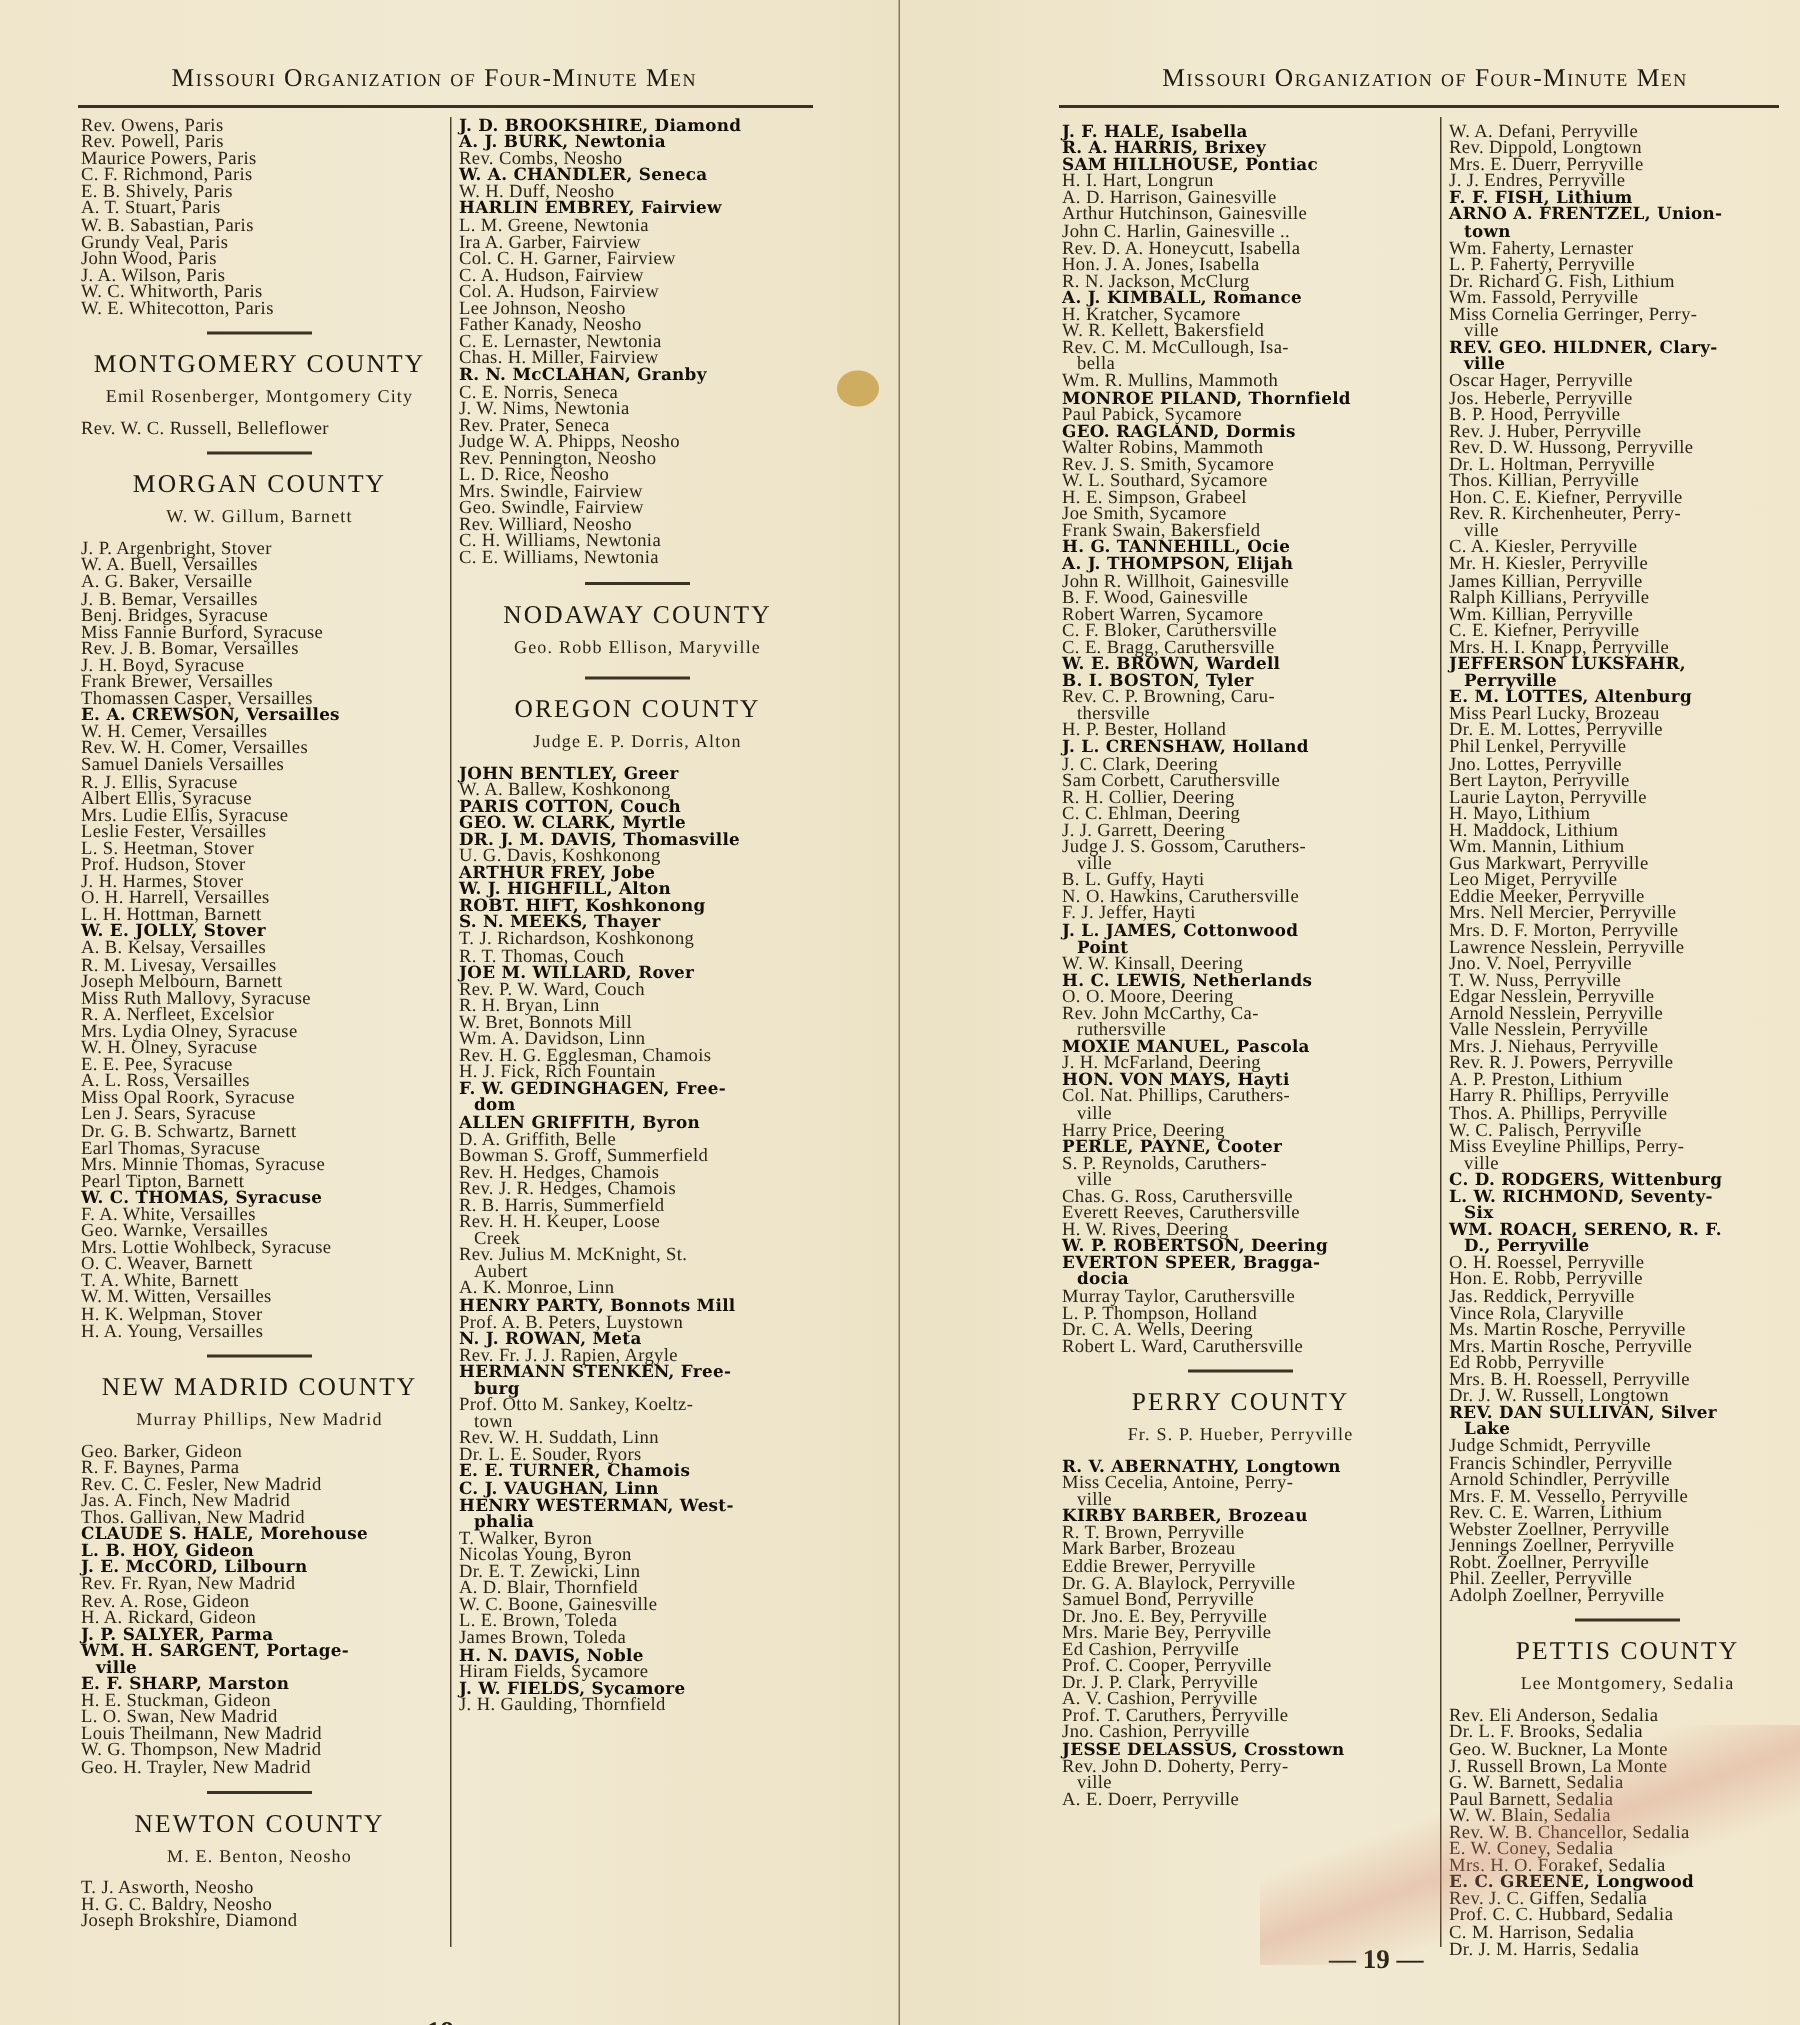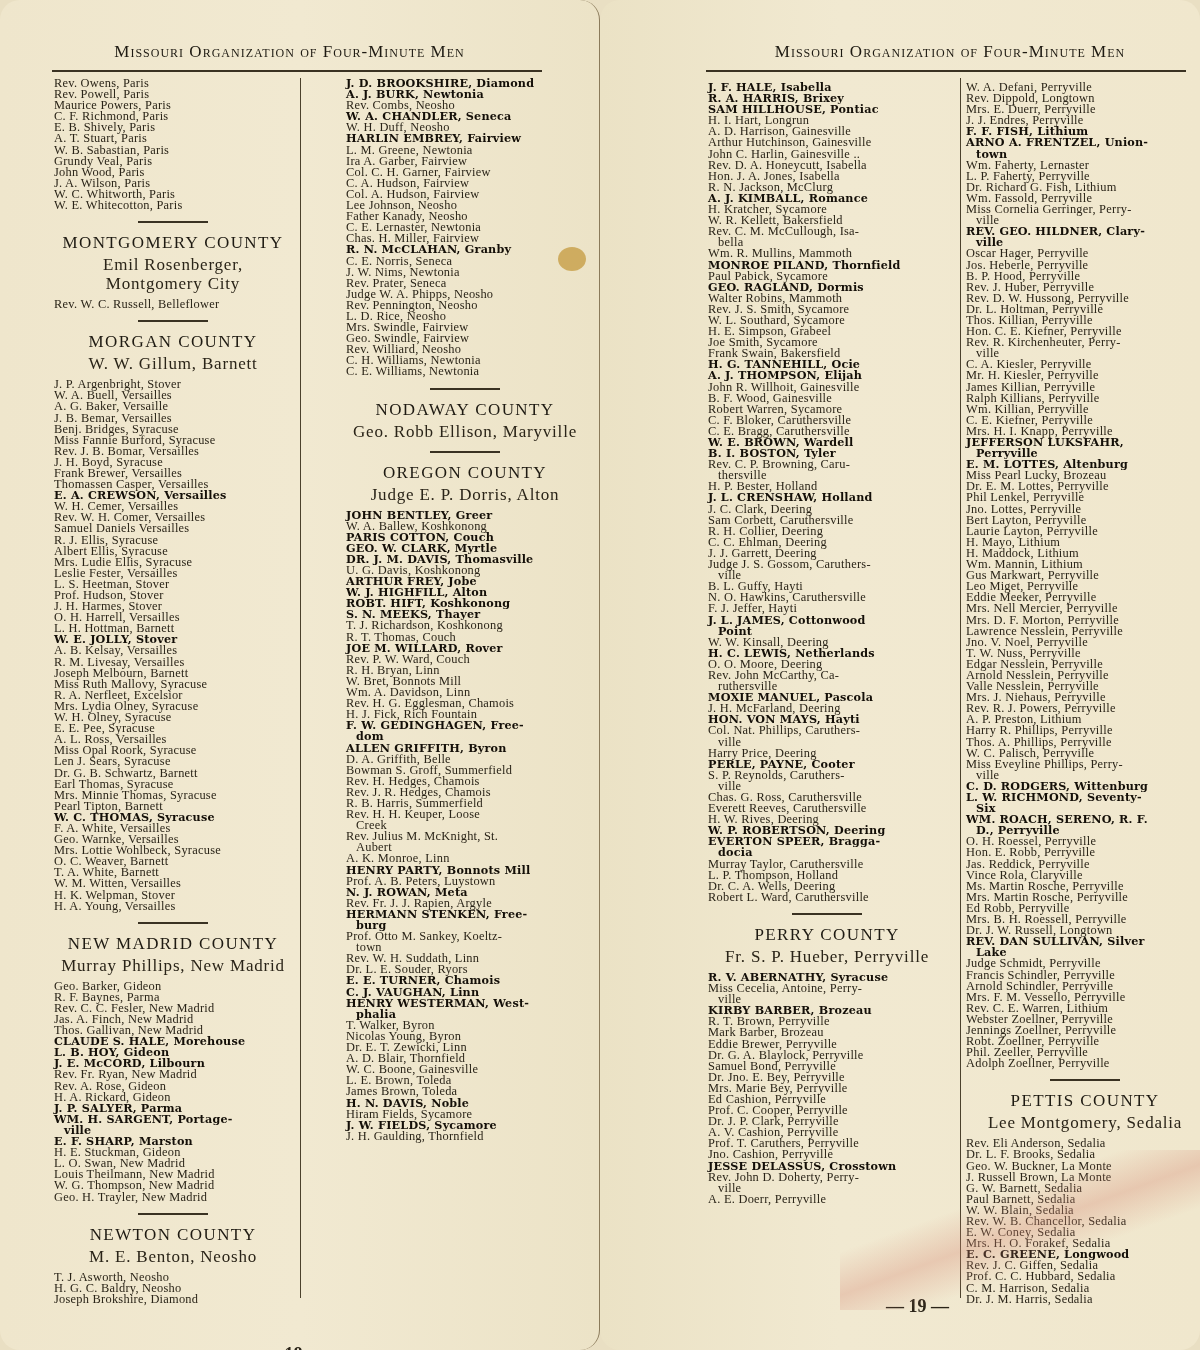--- a/index.html
+++ b/index.html
@@ -9,21 +9,20 @@
     font-family:"DejaVu Serif", serif;
     color:#2a2418;
     position:relative;
   }
   .spread { position:absolute; inset:0; display:flex; }
   .page {
     position:relative;
     width:670px; height:1350px;
     background:linear-gradient(90deg,#efe6cc 0%,#f1e9d1 50%,#ece3c7 100%);
     box-sizing:border-box;
-    border-radius:20px;
   }
   .page.left { border-right:1px solid #8a7a5a; }
   .page.right { background:linear-gradient(90deg,#ebe2c5 0%,#f1e9d1 40%,#f0e7cd 100%); }
   .running-head {
     position:absolute; top:42px; left:0; right:0;
     text-align:center;
     font-family:"Liberation Serif", serif;
     font-size:17px; letter-spacing:1px;
     font-variant:small-caps;
     color:#1e1a12;
@@ -36,41 +35,41 @@
   .page.left .head-rule { left:52px; width:490px; }
   .page.right .head-rule { left:106px; width:480px; }
   .col {
     position:absolute; top:78px;
     width:238px;
     font-family:"Liberation Serif", serif;
     font-size:12.4px; line-height:11.1px;
     letter-spacing:0.25px;
   }
   .page.left .col.c1 { left:54px; }
-  .page.left .col.c2 { left:306px;margin-left:40px; }
+  .page.left .col.c2 { left:306px; }
   .page.right .col.c1 { left:108px; top:82px; }
   .page.right .col.c2 { left:366px; top:82px; }
   .divider-v {
     position:absolute; top:78px; width:1px; background:#4b412c;
   }
   .page.left .divider-v { left:300px; height:1220px; }
   .page.right .divider-v { left:360px; height:1220px; }
   .entry { white-space:nowrap; }
   .entry.b { font-weight:bold; font-family:"DejaVu Serif", serif; font-size:11.2px; letter-spacing:0.2px; color:#140f08; }
   .entry .cont { display:block; padding-left:10px; }
   .county { margin:10px 0 0 0; text-align:center; }
   .county .sep { width:70px; height:2px; background:#3a3222; margin:0 auto 10px; }
   .county-name {
     font-family:"Liberation Serif", serif;
     font-size:17px; letter-spacing:1.4px; line-height:20px;
     color:#1e1a12;
   }
   .chairman {
     font-family:"Liberation Serif", serif;
-    font-size:17px; letter-spacing:0.8px; line-height:19px;
+    font-size:12px; letter-spacing:0.8px; line-height:19px;
     margin:2px 0 6px;
   }
   .page-num {
     position:absolute; top:1296px;
     font-family:"Liberation Serif", serif; font-size:18px; font-weight:bold;
   }
   .page.left .page-num { left:262px;margin-top:48px; }
   .page.right .page-num { left:286px; }
   .stain {
     position:absolute; left:558px; top:247px; width:28px; height:24px;
@@ -377,21 +376,21 @@
           <div class="entry"><span>L. P. Thompson, Holland</span></div>
           <div class="entry"><span>Dr. C. A. Wells, Deering</span></div>
           <div class="entry"><span>Robert L. Ward, Caruthersville</span></div>
         </div>
         <div class="county">
           <div class="sep"></div>
           <div class="county-name">PERRY COUNTY</div>
           <div class="chairman">Fr. S. P. Hueber, Perryville</div>
         </div>
         <div>
-          <div class="entry b"><span>R. V. ABERNATHY, Syracuse</span></div>
+          <div class="entry b"><span>R. V. ABERNATHY, Longtown</span></div>
           <div class="entry"><span>Miss Cecelia, Antoine, Perry-</span><span class="cont">ville</span></div>
           <div class="entry b"><span>KIRBY BARBER, Brozeau</span></div>
           <div class="entry"><span>R. T. Brown, Perryville</span></div>
           <div class="entry"><span>Mark Barber, Brozeau</span></div>
           <div class="entry"><span>Eddie Brewer, Perryville</span></div>
           <div class="entry"><span>Dr. G. A. Blaylock, Perryville</span></div>
           <div class="entry"><span>Samuel Bond, Perryville</span></div>
           <div class="entry"><span>Dr. Jno. E. Bey, Perryville</span></div>
           <div class="entry"><span>Mrs. Marie Bey, Perryville</span></div>
           <div class="entry"><span>Ed Cashion, Perryville</span></div>

